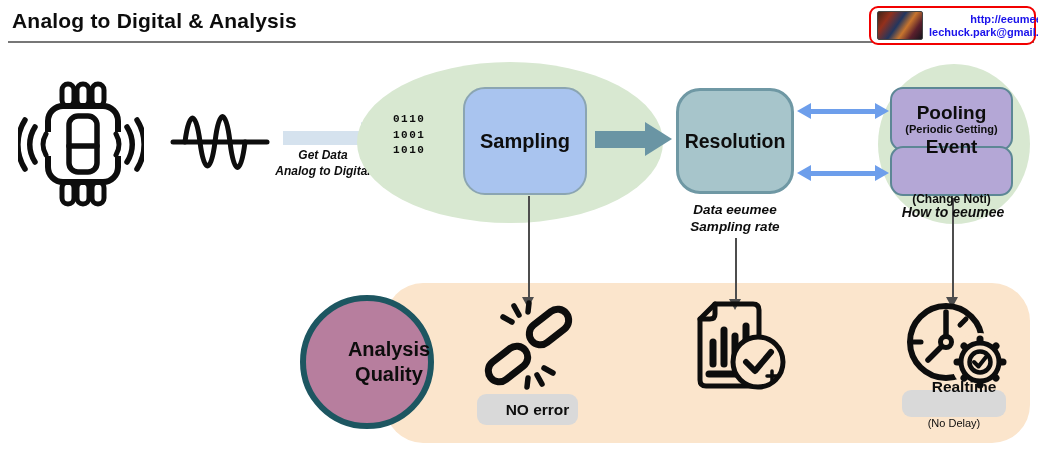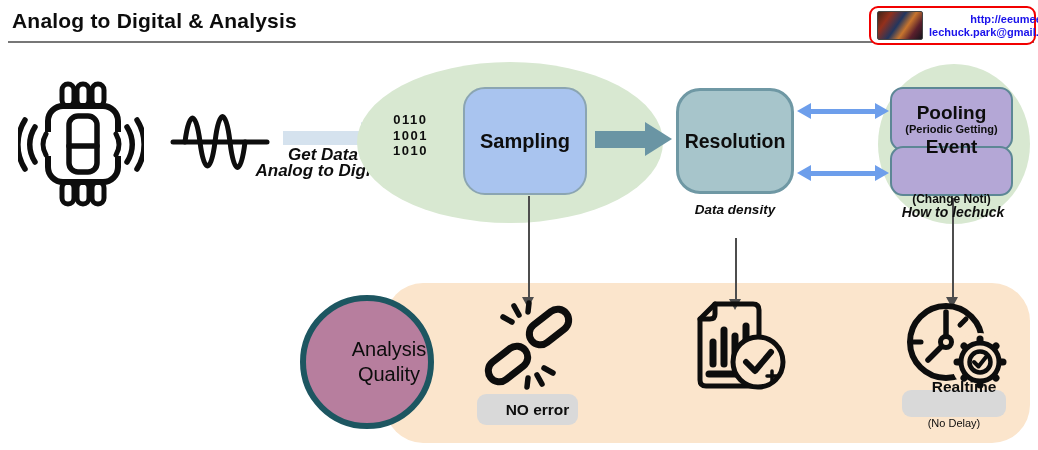--- a/index.html
+++ b/index.html
@@ -24,23 +24,23 @@
   
   .shaft{position:absolute;}
   .in-shaft{left:283px;top:131px;width:78px;height:14px;background:#d5e2ee;}
   .in-head{left:361px;top:122px;width:0;height:0;border-left:26px solid #d5e2ee;
            border-top:16px solid transparent;border-bottom:16px solid transparent;}
   .steel-shaft{left:595px;top:131px;width:50px;height:17px;background:#6a95a4;z-index:1;}
   .steel-head{left:645px;top:122px;width:0;height:0;border-left:27px solid #6a95a4;
               border-top:17px solid transparent;border-bottom:17px solid transparent;z-index:1;}
 
   .caption{font-weight:700;font-style:italic;text-align:center;}
-  .getdata{left:253px;top:147px;width:140px;font-size:17px;line-height:16px;}
-  .binary{left:393px;top:112px;z-index:1;font-family:Liberation Sans, sans-serif;
-          font-size:13px;font-weight:800;line-height:15.5px;letter-spacing:1.5px;text-align:center;}
+  .getdata{left:253px;top:147px;width:140px;font-size:12px;line-height:16px;}
+  .binary{left:393px;top:112px;z-index:1;font-family:Liberation Mono, monospace;
+          font-size:11px;font-weight:800;line-height:15.5px;letter-spacing:1.5px;}
 
   
   .node{display:flex;flex-direction:column;align-items:center;justify-content:center;
         box-sizing:border-box;text-align:center;z-index:2;}
   .node-sampling{left:463px;top:87px;width:124px;height:108px;border-radius:22px;
                  background:#a9c4ef;border:2px solid #8ba5b2;}
   .node-resolution{left:676px;top:88px;width:118px;height:106px;border-radius:24px;
                  background:#a7c5cb;border:3px solid #6f98a4;}
   .node-title{font-size:20px;font-weight:800;}
   .node-pool{left:890px;top:87px;width:123px;height:64px;border-radius:13px;
@@ -72,21 +72,21 @@
        border-top:11px solid #4d4d4d;}
   .va1{left:522px;top:196px;height:112px;}
   .va2{left:729px;top:238px;height:72px;}
   .va3{left:946px;top:198px;height:110px;}
 
   
   .panel{left:385px;top:283px;width:645px;height:160px;border-radius:38px;background:#fbe5cc;z-index:0;}
   .qcircle{left:300px;top:295px;width:134px;height:134px;border-radius:50%;
            background:#b77e9e;border:6px solid #1d5661;box-sizing:border-box;z-index:2;
            display:flex;flex-direction:column;align-items:center;justify-content:center;}
-  .qcircle div{font-size:20px;font-weight:400;line-height:25px;margin-left:44px;}
+  .qcircle div{font-size:20px;font-weight:700;line-height:25px;margin-left:44px;}
   .pill{background:#d9d9d9;border-radius:9px;z-index:2;display:flex;flex-direction:column;
         align-items:center;justify-content:center;text-align:center;}
   .pill-label{font-size:15.5px;font-weight:800;line-height:17px;padding-left:20px;}
   .pill-sub{font-size:11px;font-weight:400;line-height:14px;margin-top:21px;}
   .pill1{left:477px;top:394px;width:101px;height:31px;}
   .pill2{left:681px;top:394px;width:97px;height:31px;}
   .pill3{left:902px;top:390px;width:104px;height:27px;}
   .icon-svg{position:absolute;z-index:2;}
 </style>
 </head>
@@ -162,39 +162,40 @@
     <div class="node-title">Sampling</div>
   </div>
 
   <div class="abs shaft steel-shaft"></div>
   <div class="abs shaft steel-head"></div>
 
   <div class="abs node node-resolution">
     <div class="node-title" style="font-size:19.5px;">Resolution</div>
   </div>
   <div class="abs caption res-note">
-    <div>Data density</div>
+    <div>Data eeumee</div>
+    <div>Sampling rate</div>
   </div>
 
   <div class="dbl dbl-top">
       <div class="bar"></div>
     </div>
   <div class="dbl dbl-bottom">
       <div class="bar"></div>
     </div>
 
   <div class="abs node node-pool">
     <div class="pool-title">Pooling</div>
     <div class="pool-sub">(Periodic Getting)</div>
   </div>
   <div class="abs node node-event">
     <div class="pool-title">Event</div>
     <div class="event-sub">(Change Noti)</div>
   </div>
-  <div class="abs caption collect-note">How to lechuck</div>
+  <div class="abs caption collect-note">How to eeumee</div>
 
   <div class="varrow va1">
       <div class="ln"></div>
     </div>
   <div class="varrow va2">
       <div class="ln"></div>
     </div>
   <div class="varrow va3">
       <div class="ln"></div>
     </div>

